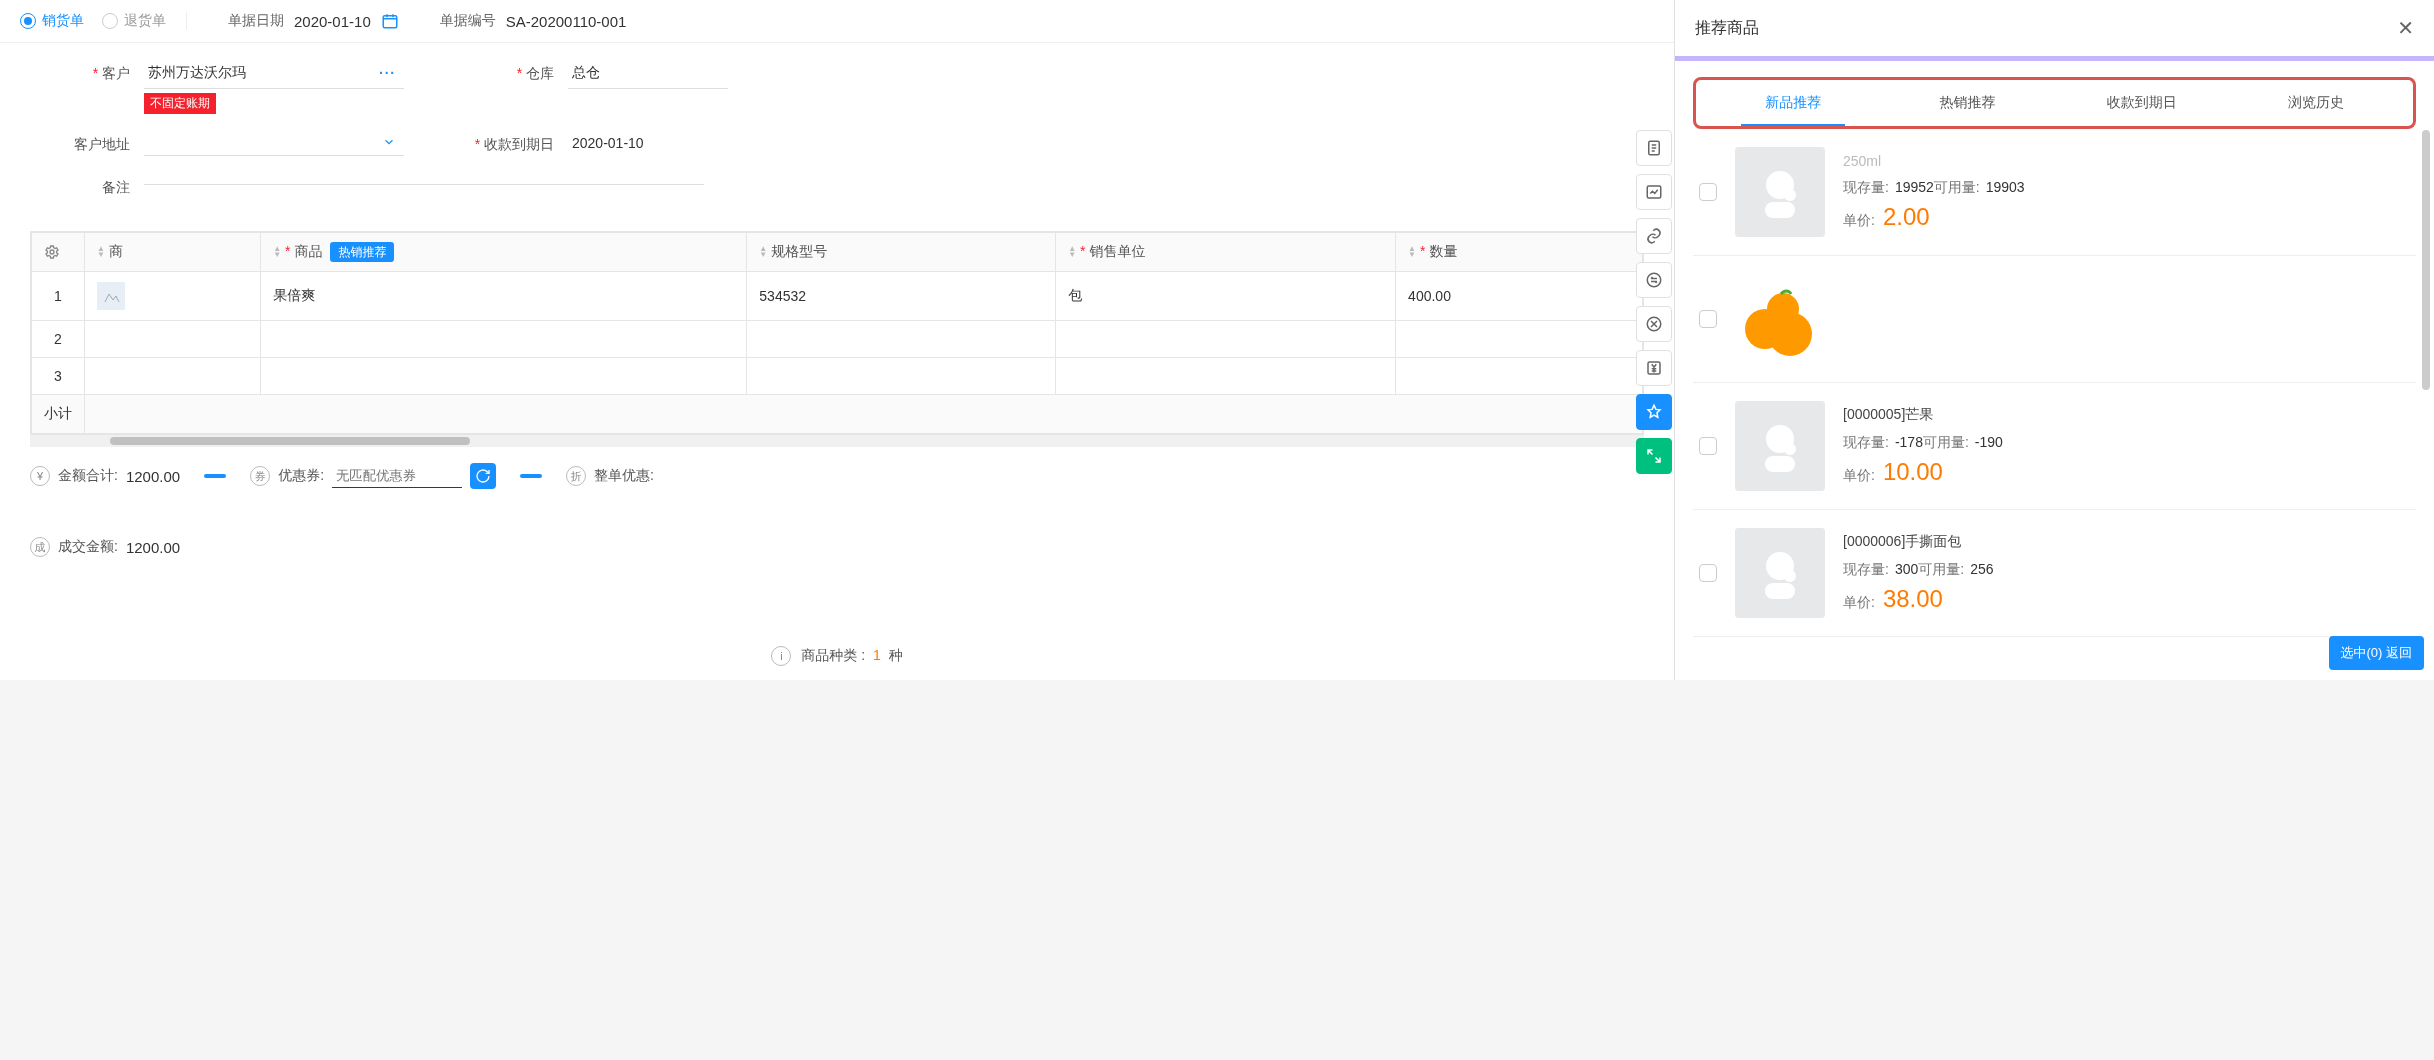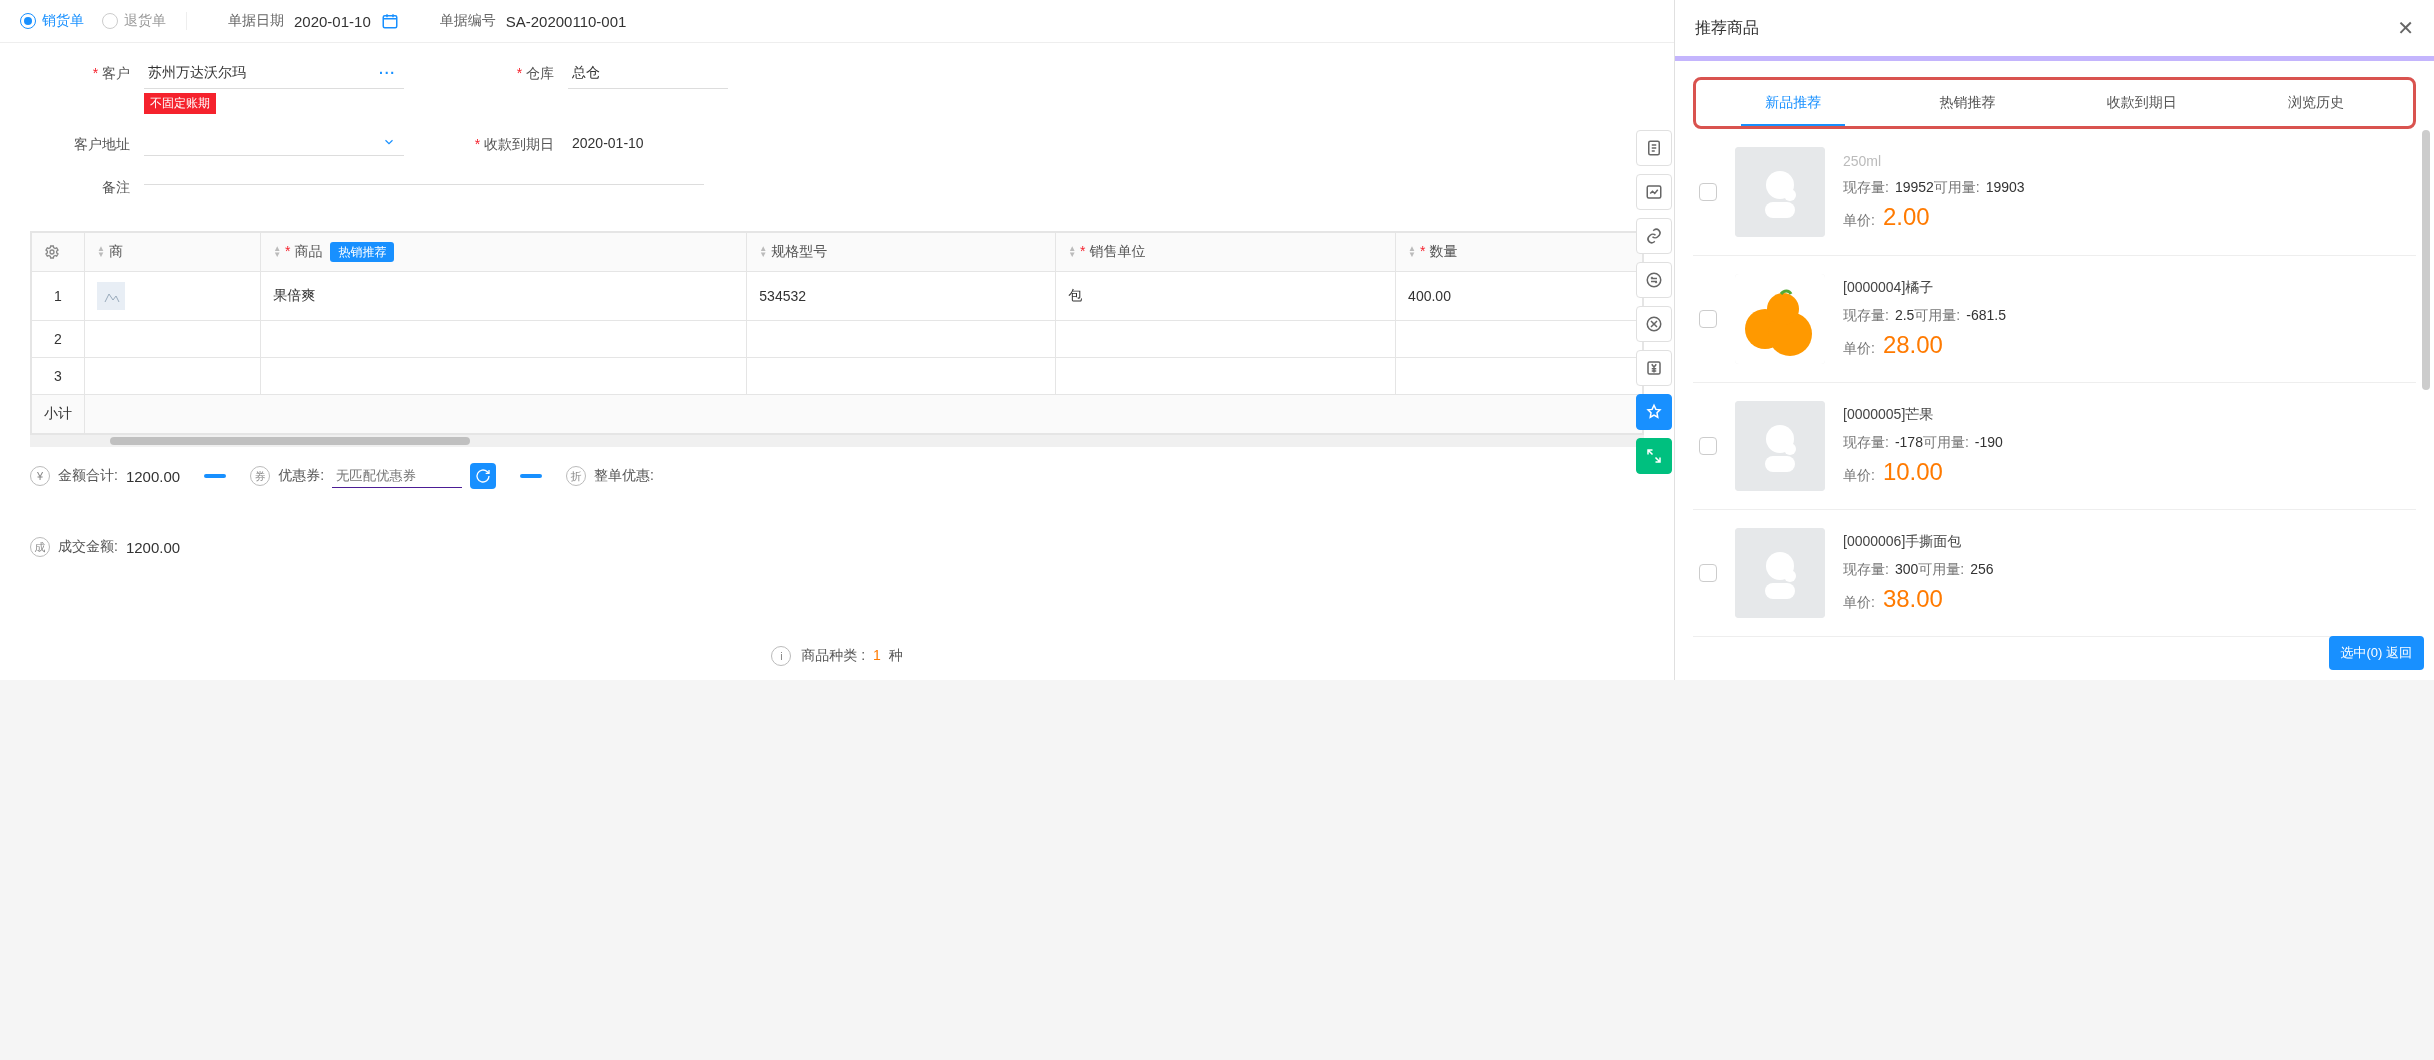--- a/index.html
+++ b/index.html
@@ -372,28 +372,20 @@
             <svg width="90" height="90" viewBox="0 0 90 90">
               <rect width="90" height="90" fill="#fff"></rect>
               <g class="orange-group">
                 <circle cx="30" cy="55" r="20"></circle>
                 <circle cx="55" cy="60" r="22"></circle>
                 <circle cx="48" cy="35" r="16"></circle>
               </g>
               <path d="M46 20c3-4 8-4 10 0" stroke="#5a3" stroke-width="3" fill="none"></path>
             </svg>
           </div>
-    <div class="prod-info">
-      <div class="prod-title">[0000004]橘子</div>
-      <div class="prod-stats">
-        <span>现存量:<span class="val">2.5</span></span>
-        <span>可用量:<span class="val">-681.5</span></span>
-      </div>
-      <div class="prod-price">单价:<span class="price">28.00</span></div>
-    </div>
         </div>
         <div class="prod-row">
     <div class="prod-check"></div>
     <div class="prod-thumb">
             <svg width="90" height="90" viewBox="0 0 90 90">
               <rect width="90" height="90" fill="#e6e8ea"></rect>
               <circle cx="45" cy="38" r="14" fill="#fff"></circle>
               <circle cx="55" cy="48" r="6" fill="#fff"></circle>
               <rect x="30" y="55" width="30" height="16" rx="8" fill="#fff"></rect>
             </svg>

